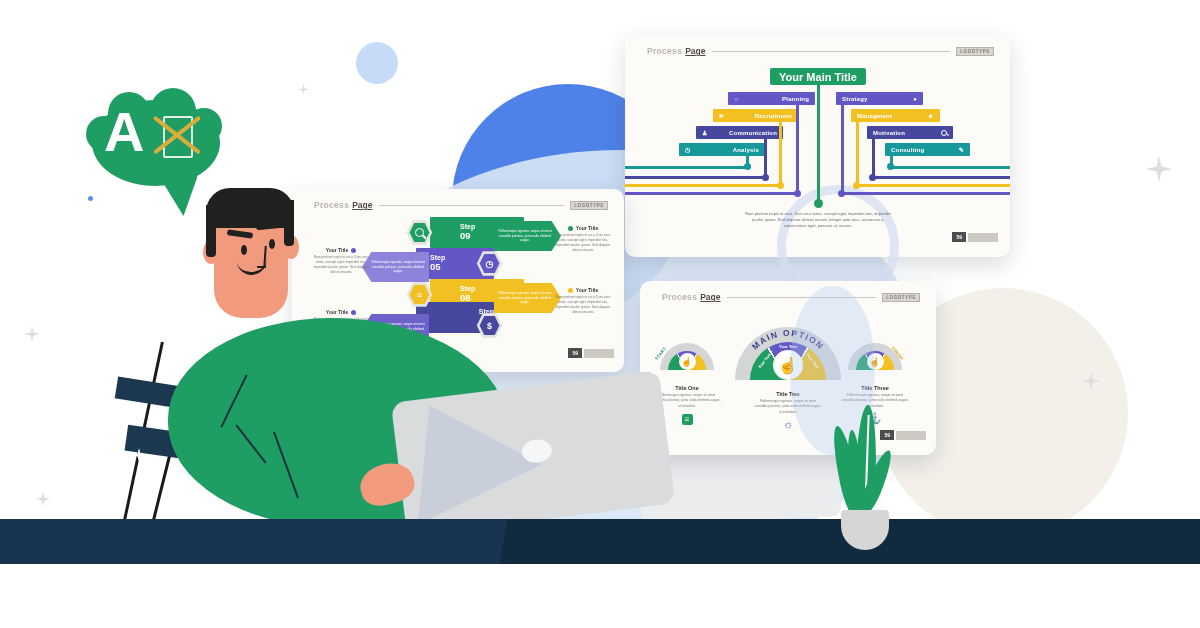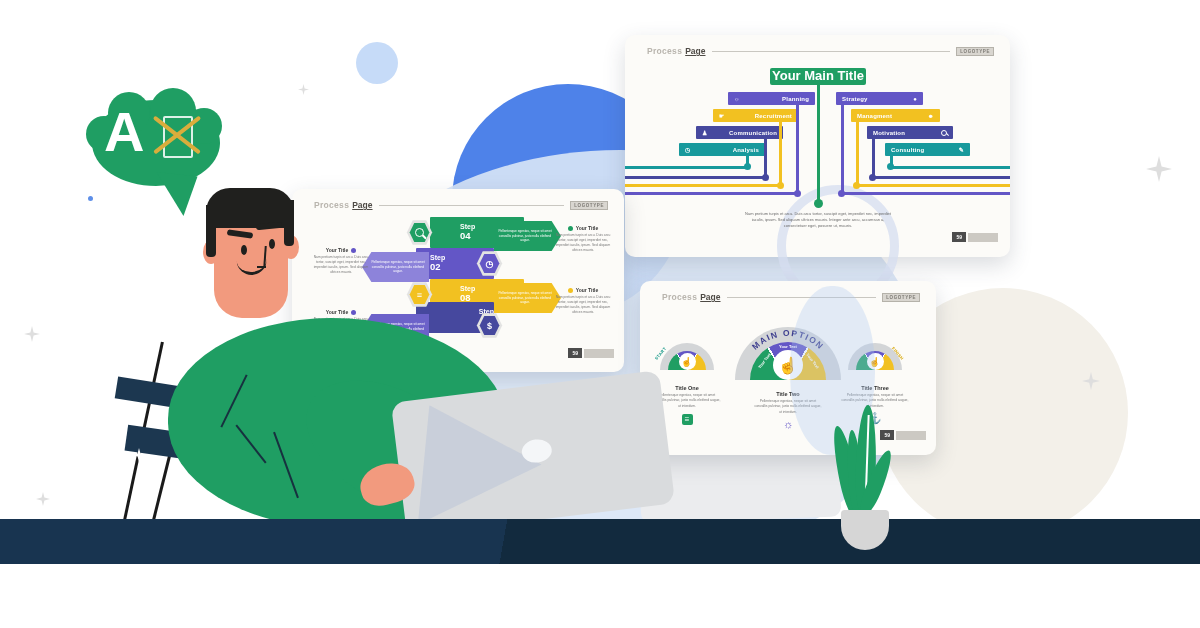--- a/index.html
+++ b/index.html
@@ -98,21 +98,21 @@
 
   <div class="slide" style="left:625px;top:35px;width:385px;height:222px;z-index:2;">
     <div class="ring" style="left:152px;top:150px;width:104px;height:104px;"></div>
     <div class="slide-header">
       <span class="sh-light">Process</span>
       <span class="sh-bold">Page</span>
       <span class="sh-line"></span>
       <span class="sh-logo">LOGOTYPE</span>
     </div>
 
-    <div class="abs c-green" style="left:145px;top:33px;width:96px;height:17px;border-radius:2px;color:#fff;font-size:13px;font-weight:bold;display:flex;justify-content:center;">
+    <div class="abs c-green" style="left:145px;top:33px;width:96px;height:17px;border-radius:2px;color:#fff;font-size:11px;font-weight:bold;display:flex;align-items:center;justify-content:center;">
         <span>Your Main Title</span>
       </div>
     <div class="vline c-green" style="left:192px;top:50px;height:118px;"></div>
     <div class="dot c-green" style="left:189px;top:164px;width:9px;height:9px;"></div>
 
     <div class="bar c-violet" style="left:103px;top:57px;width:75px;">
       <span class="bglyph">☼</span>
       <span>Planning</span>
     </div>
     <div class="bar c-yellow" style="left:88px;top:74px;width:73px;">
@@ -179,25 +179,25 @@
   <div class="slide" style="left:292px;top:189px;width:332px;height:183px;z-index:3;">
     <div class="slide-header">
       <span class="sh-light">Process</span>
       <span class="sh-bold">Page</span>
       <span class="sh-line"></span>
       <span class="sh-logo">LOGOTYPE</span>
     </div>
 
     <div class="step c-green" style="left:138px;top:28px;padding-left:30px;">
       <span class="s1">Step</span>
-      <span class="s2">04</span>
+      <span class="s2">09</span>
     </div>
     <div class="step c-violet" style="left:124px;top:59px;padding-left:14px;">
       <span class="s1">Step</span>
-      <span class="s2">02</span>
+      <span class="s2">05</span>
     </div>
     <div class="step c-yellow" style="left:138px;top:90px;padding-left:30px;">
       <span class="s1">Step</span>
       <span class="s2">08</span>
     </div>
     <div class="step c-indigo" style="left:124px;top:113px;padding-left:14px;align-items:flex-end;">
       <span class="s1">Step</span>
       <span class="s2">01</span>
     </div>
     <div class="hex" style="left:114px;top:30px;">

